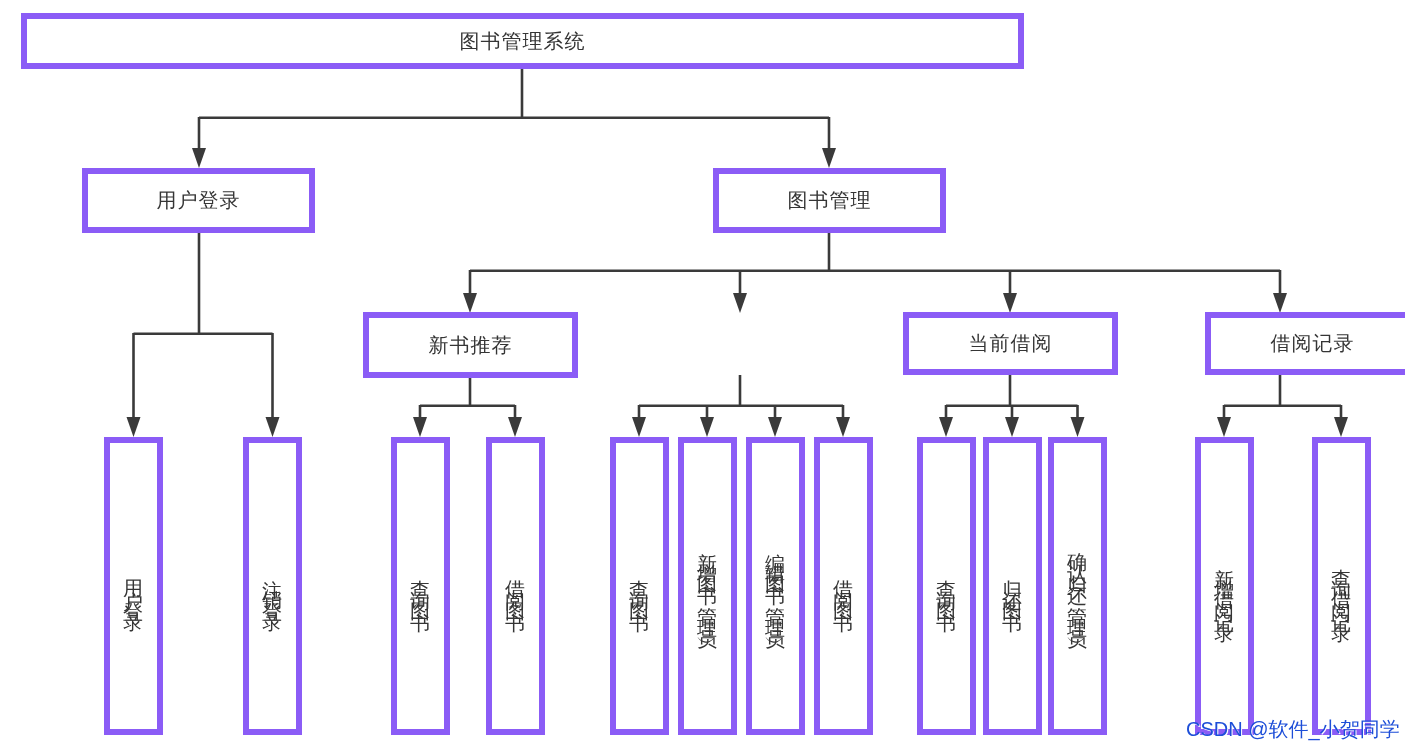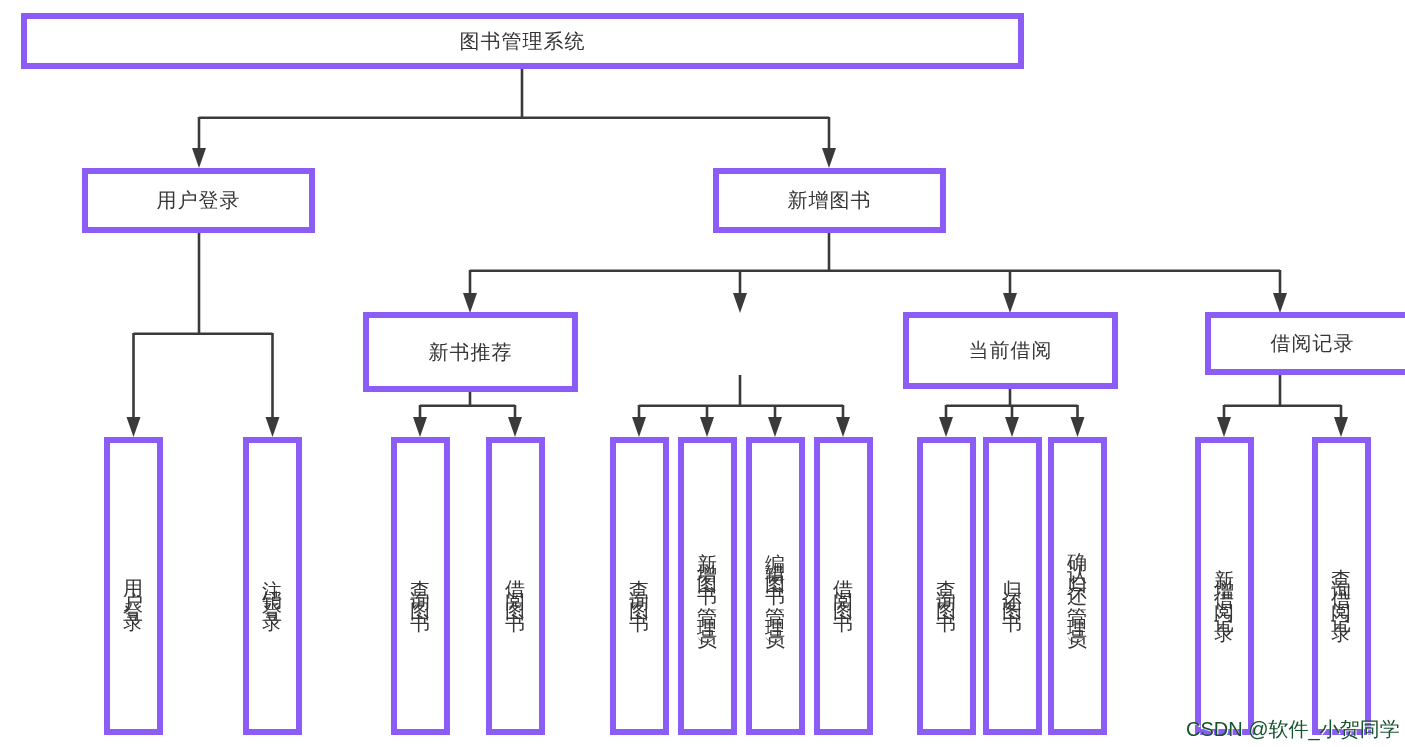--- a/index.html
+++ b/index.html
@@ -15,35 +15,35 @@
     font-size:20px; letter-spacing:1px;
   }
   .leaf span {
     writing-mode:vertical-rl; text-orientation:mixed;
     line-height:1; letter-spacing:11px; font-size:20px; color:#353535;
   }
   
   .n-root   { left:21px;  top:13px;  width:1003px; height:56px; }
   .n-l2a    { left:82px;  top:168px; width:233px;  height:65px; }
   .n-l2b    { left:713px; top:168px; width:233px;  height:65px; }
-  .n-l3a    { left:363px; top:312px; width:215px;  height:80px; }
+  .n-l3a    { left:363px; top:312px; width:215px;  height:66px; }
   .n-l3b    { left:633px; top:312px; width:215px;  height:63px; }
-  .n-l3c    { left:903px; top:312px; width:215px;  height:77px; }
+  .n-l3c    { left:903px; top:312px; width:215px;  height:63px; }
   .n-l3d    { left:1173px;top:312px; width:215px;  height:63px;margin-left:32px; }
   .leaf     { top:437px; width:59px; height:298px; }
   .lf-1  { left:104px; }  .lf-2  { left:243px; }
   .lf-3  { left:391px; }  .lf-4  { left:486px; }
   .lf-5  { left:610px; }  .lf-6  { left:678px; }
   .lf-7  { left:746px; }  .lf-8  { left:814px; }
   .lf-9  { left:917px; }  .lf-10 { left:983px; }
   .lf-11 { left:1048px; } .lf-12 { left:1195px; }
   .lf-13 { left:1312px; }
   #watermark {
     position:absolute; left:1186px; top:716px; z-index:5;
-    font-size:20px; color:#14532d; white-space:nowrap;
+    font-size:20px; color:#1d4ed8; white-space:nowrap;
     text-shadow:1px 1px 0 #ffffff;
   }
 </style>
 </head>
 <body>
 
 <div id="stage">
 
   <svg id="wires" viewBox="0 0 1405 747" xmlns="http://www.w3.org/2000/svg">
     <g stroke="#3a3a3a" stroke-width="2.6" fill="#3a3a3a">
@@ -124,21 +124,21 @@
   </svg>
 
   <div class="box n-root">
     <span>图书管理系统</span>
   </div>
 
   <div class="box n-l2a">
     <span>用户登录</span>
   </div>
   <div class="box n-l2b">
-    <span>新增图书</span>
+    <span>图书管理</span>
   </div>
 
   <div class="box n-l3a">
     <span>新书推荐</span>
   </div>
   <div class="box n-l3c">
     <span>当前借阅</span>
   </div>
   <div class="box n-l3d">
     <span>借阅记录</span>

